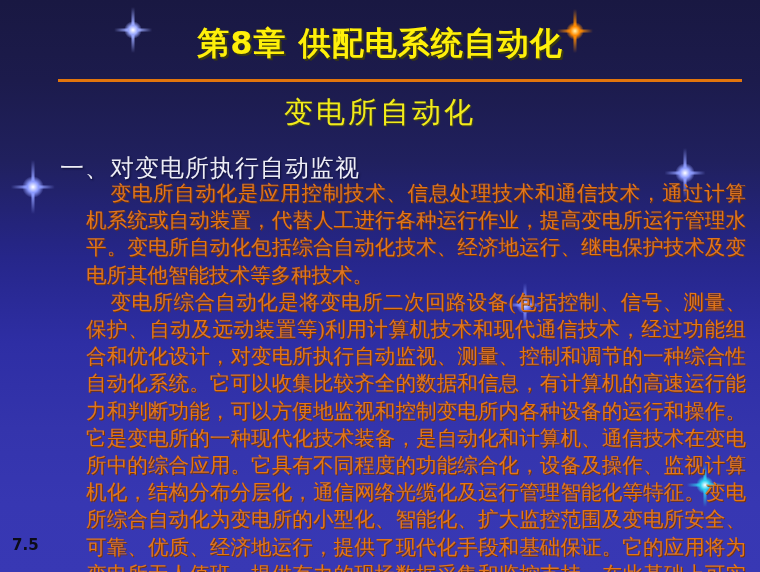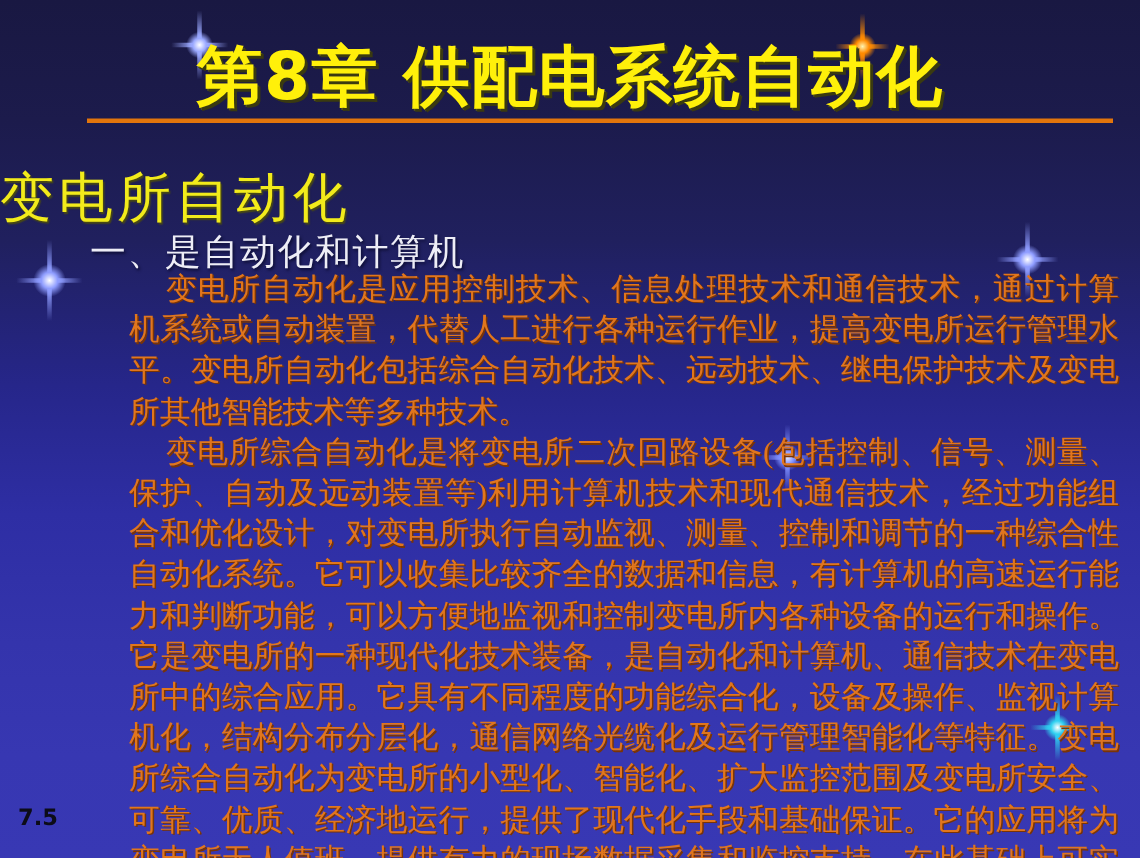--- a/index.html
+++ b/index.html
@@ -54,41 +54,42 @@
   
   #title-main {
     position: absolute;
     left: 0;
     top: 22px;
     width: 760px;
     text-align: center;
     color: #FFF00A;
     font-family: "DejaVu Sans", "Liberation Sans", sans-serif;
     font-weight: bold;
-    font-size: 44px;
+    font-size: 32px;
     letter-spacing: 1px;
     text-shadow: 2px 2px 0 #3a3a10, 1px 1px 0 #55551a;
     white-space: nowrap;
   }
   #title-rule {
     position: absolute;
     left: 58px;
     top: 79px;
     width: 684px;
     height: 3px;
     background: #E2750C;
   }
   #title-sub {
     position: absolute;
     left: 0;
-    top: 108px;
+    top: 93px;
     width: 760px;
+    text-align: center;
     color: #F2EB1B;
     font-family: "Liberation Serif", "DejaVu Serif", serif;
-    font-size: 36px;
+    font-size: 29px;
     letter-spacing: 3px;
     text-shadow: 1px 1px 1px #4a4a12;
     white-space: nowrap;
   }
 
   
   #section-heading {
     position: absolute;
     left: 60px;
     top: 152px;
@@ -165,22 +166,22 @@
         <i class="core" style="width: 18px; height: 18px; background: radial-gradient(circle, rgb(255, 255, 255) 0%, rgb(47, 208, 240) 35%, rgba(0, 0, 0, 0) 70%);"></i>
       </div>
     </div>
 
   <div id="title-main">第8章  供配电系统自动化</div>
 
   <div id="title-rule"></div>
 
   <div id="title-sub">变电所自动化</div>
 
-  <div id="section-heading">一、是自动化和计算机</div>
+  <div id="section-heading">一、对变电所执行自动监视</div>
 
   <div id="body-text">
-      <p>变电所自动化是应用控制技术、信息处理技术和通信技术，通过计算机系统或自动装置，代替人工进行各种运行作业，提高变电所运行管理水平。变电所自动化包括综合自动化技术、远动技术、继电保护技术及变电所其他智能技术等多种技术。</p>
+      <p>变电所自动化是应用控制技术、信息处理技术和通信技术，通过计算机系统或自动装置，代替人工进行各种运行作业，提高变电所运行管理水平。变电所自动化包括综合自动化技术、经济地运行、继电保护技术及变电所其他智能技术等多种技术。</p>
       <p>变电所综合自动化是将变电所二次回路设备(包括控制、信号、测量、保护、自动及远动装置等)利用计算机技术和现代通信技术，经过功能组合和优化设计，对变电所执行自动监视、测量、控制和调节的一种综合性自动化系统。它可以收集比较齐全的数据和信息，有计算机的高速运行能力和判断功能，可以方便地监视和控制变电所内各种设备的运行和操作。它是变电所的一种现代化技术装备，是自动化和计算机、通信技术在变电所中的综合应用。它具有不同程度的功能综合化，设备及操作、监视计算机化，结构分布分层化，通信网络光缆化及运行管理智能化等特征。变电所综合自动化为变电所的小型化、智能化、扩大监控范围及变电所安全、可靠、优质、经济地运行，提供了现代化手段和基础保证。它的应用将为变电所无人值班，提供有力的现场数据采集和监控支持，在此基础上可实现高水平的无人值班变电所的运行管理。</p>
     </div>
 
   <div id="page-number">7.5</div>
 
 </div>
 
 </body></html>

